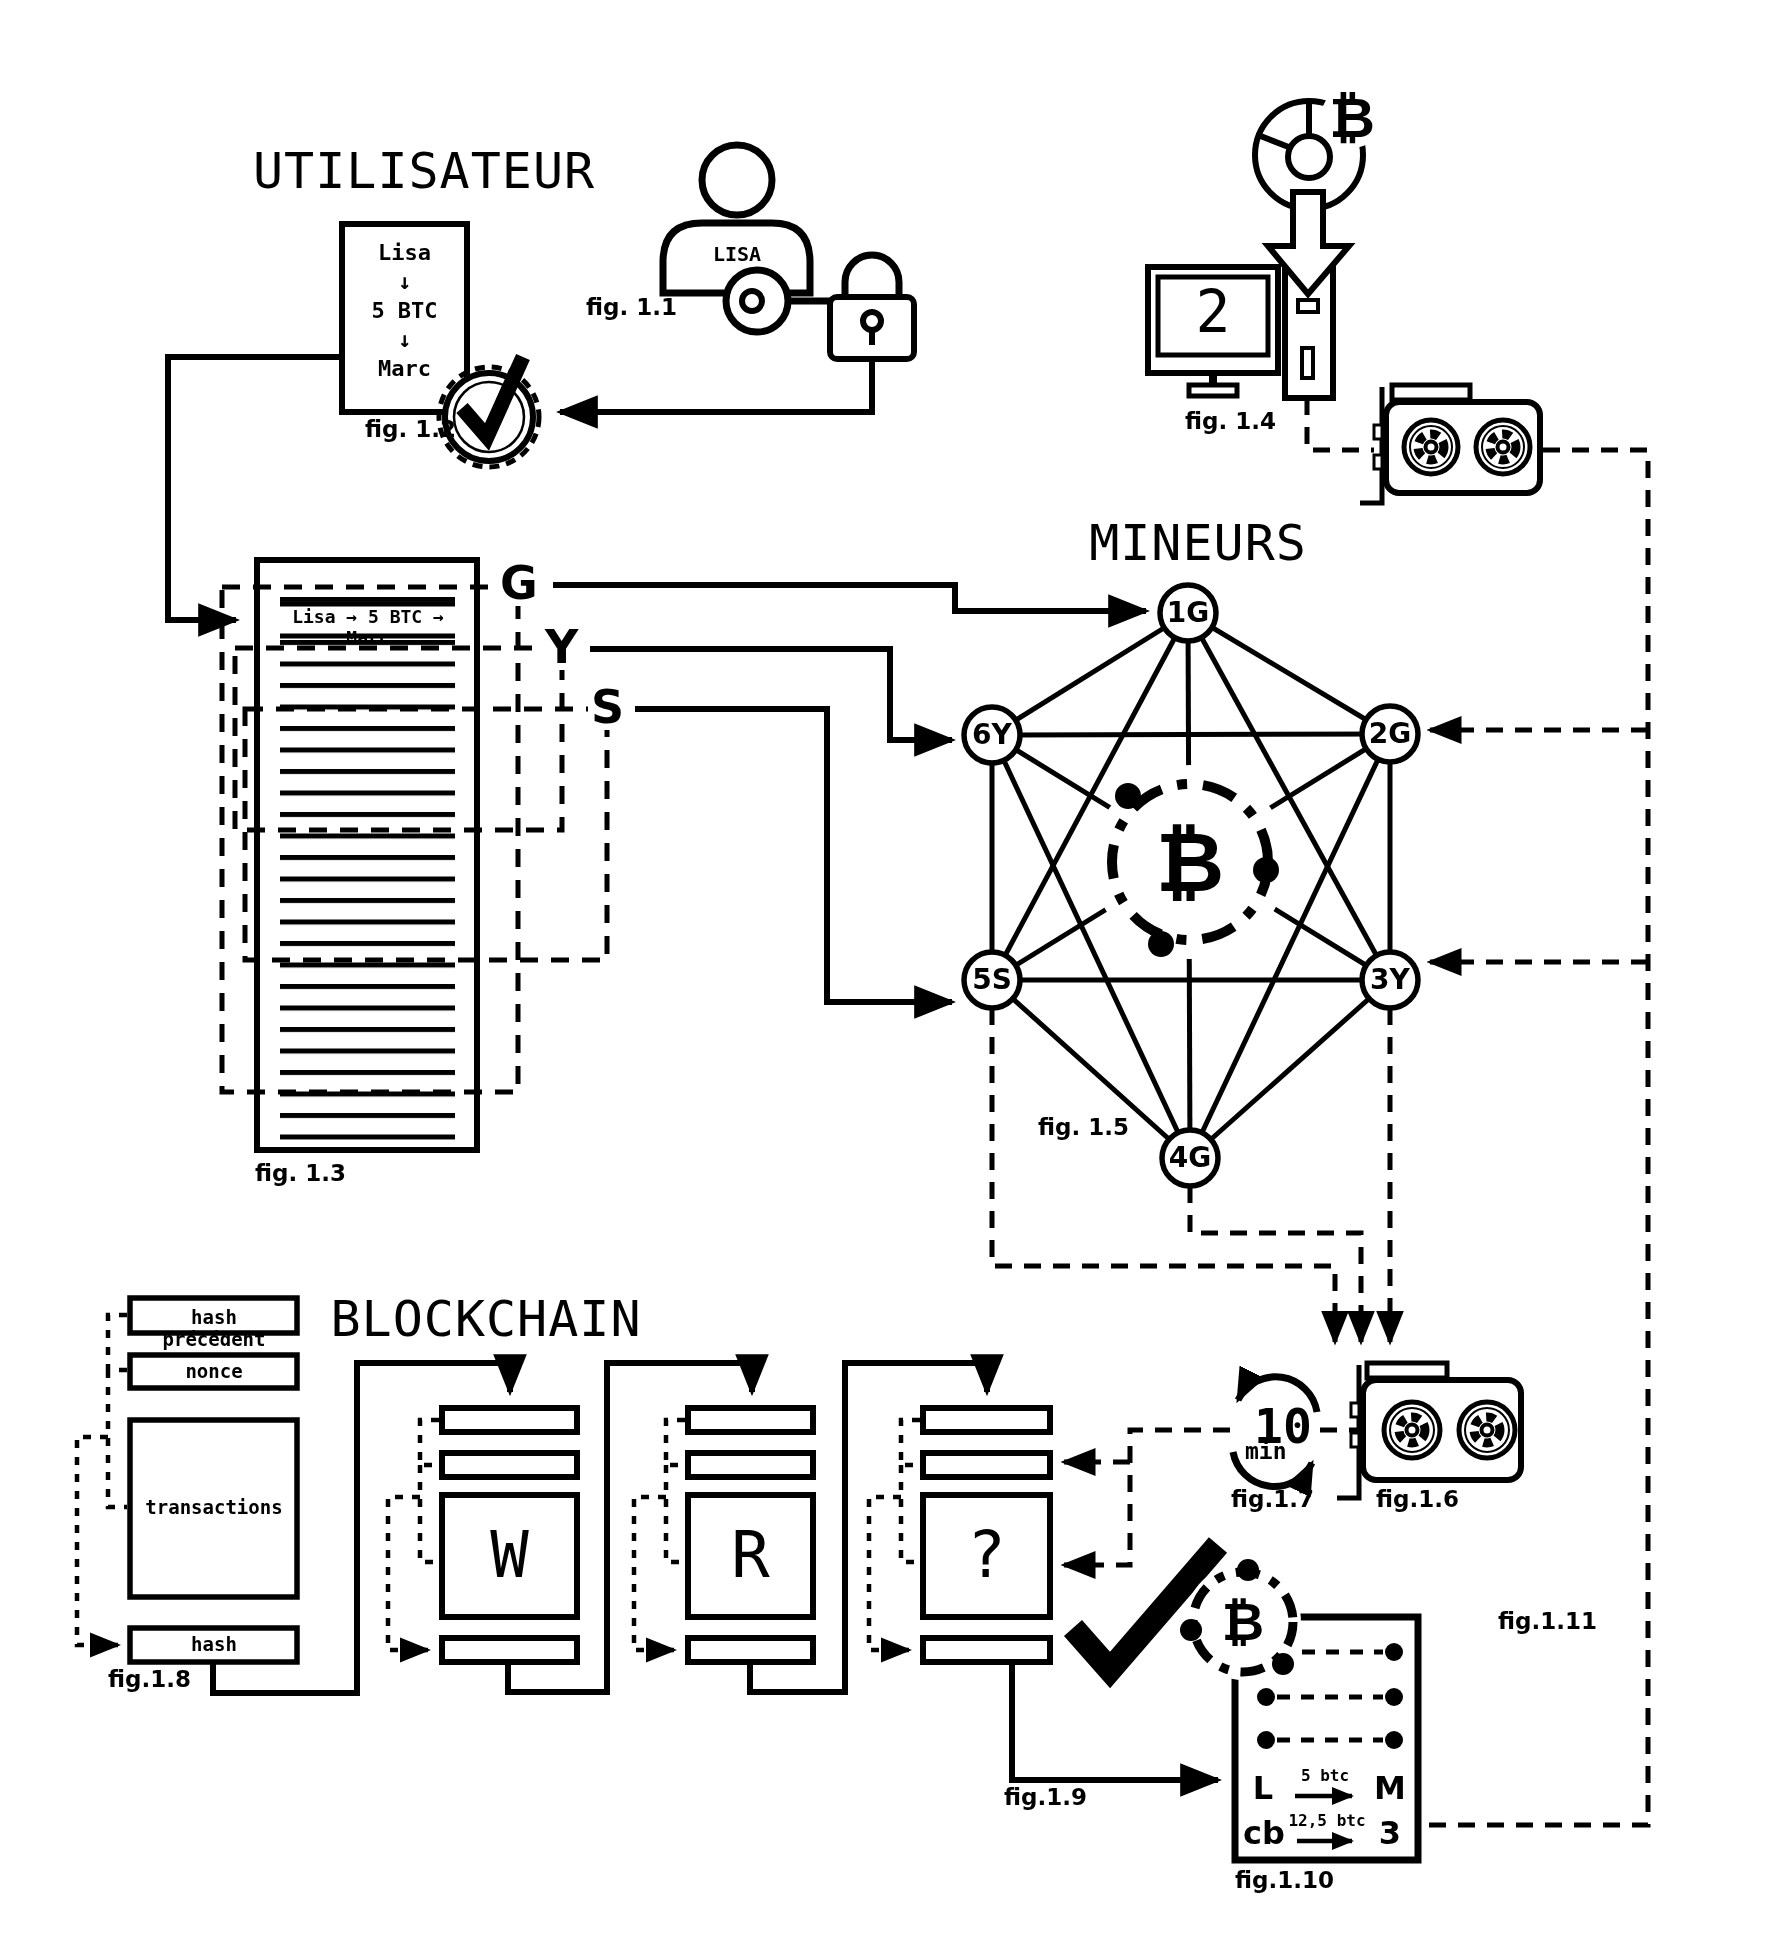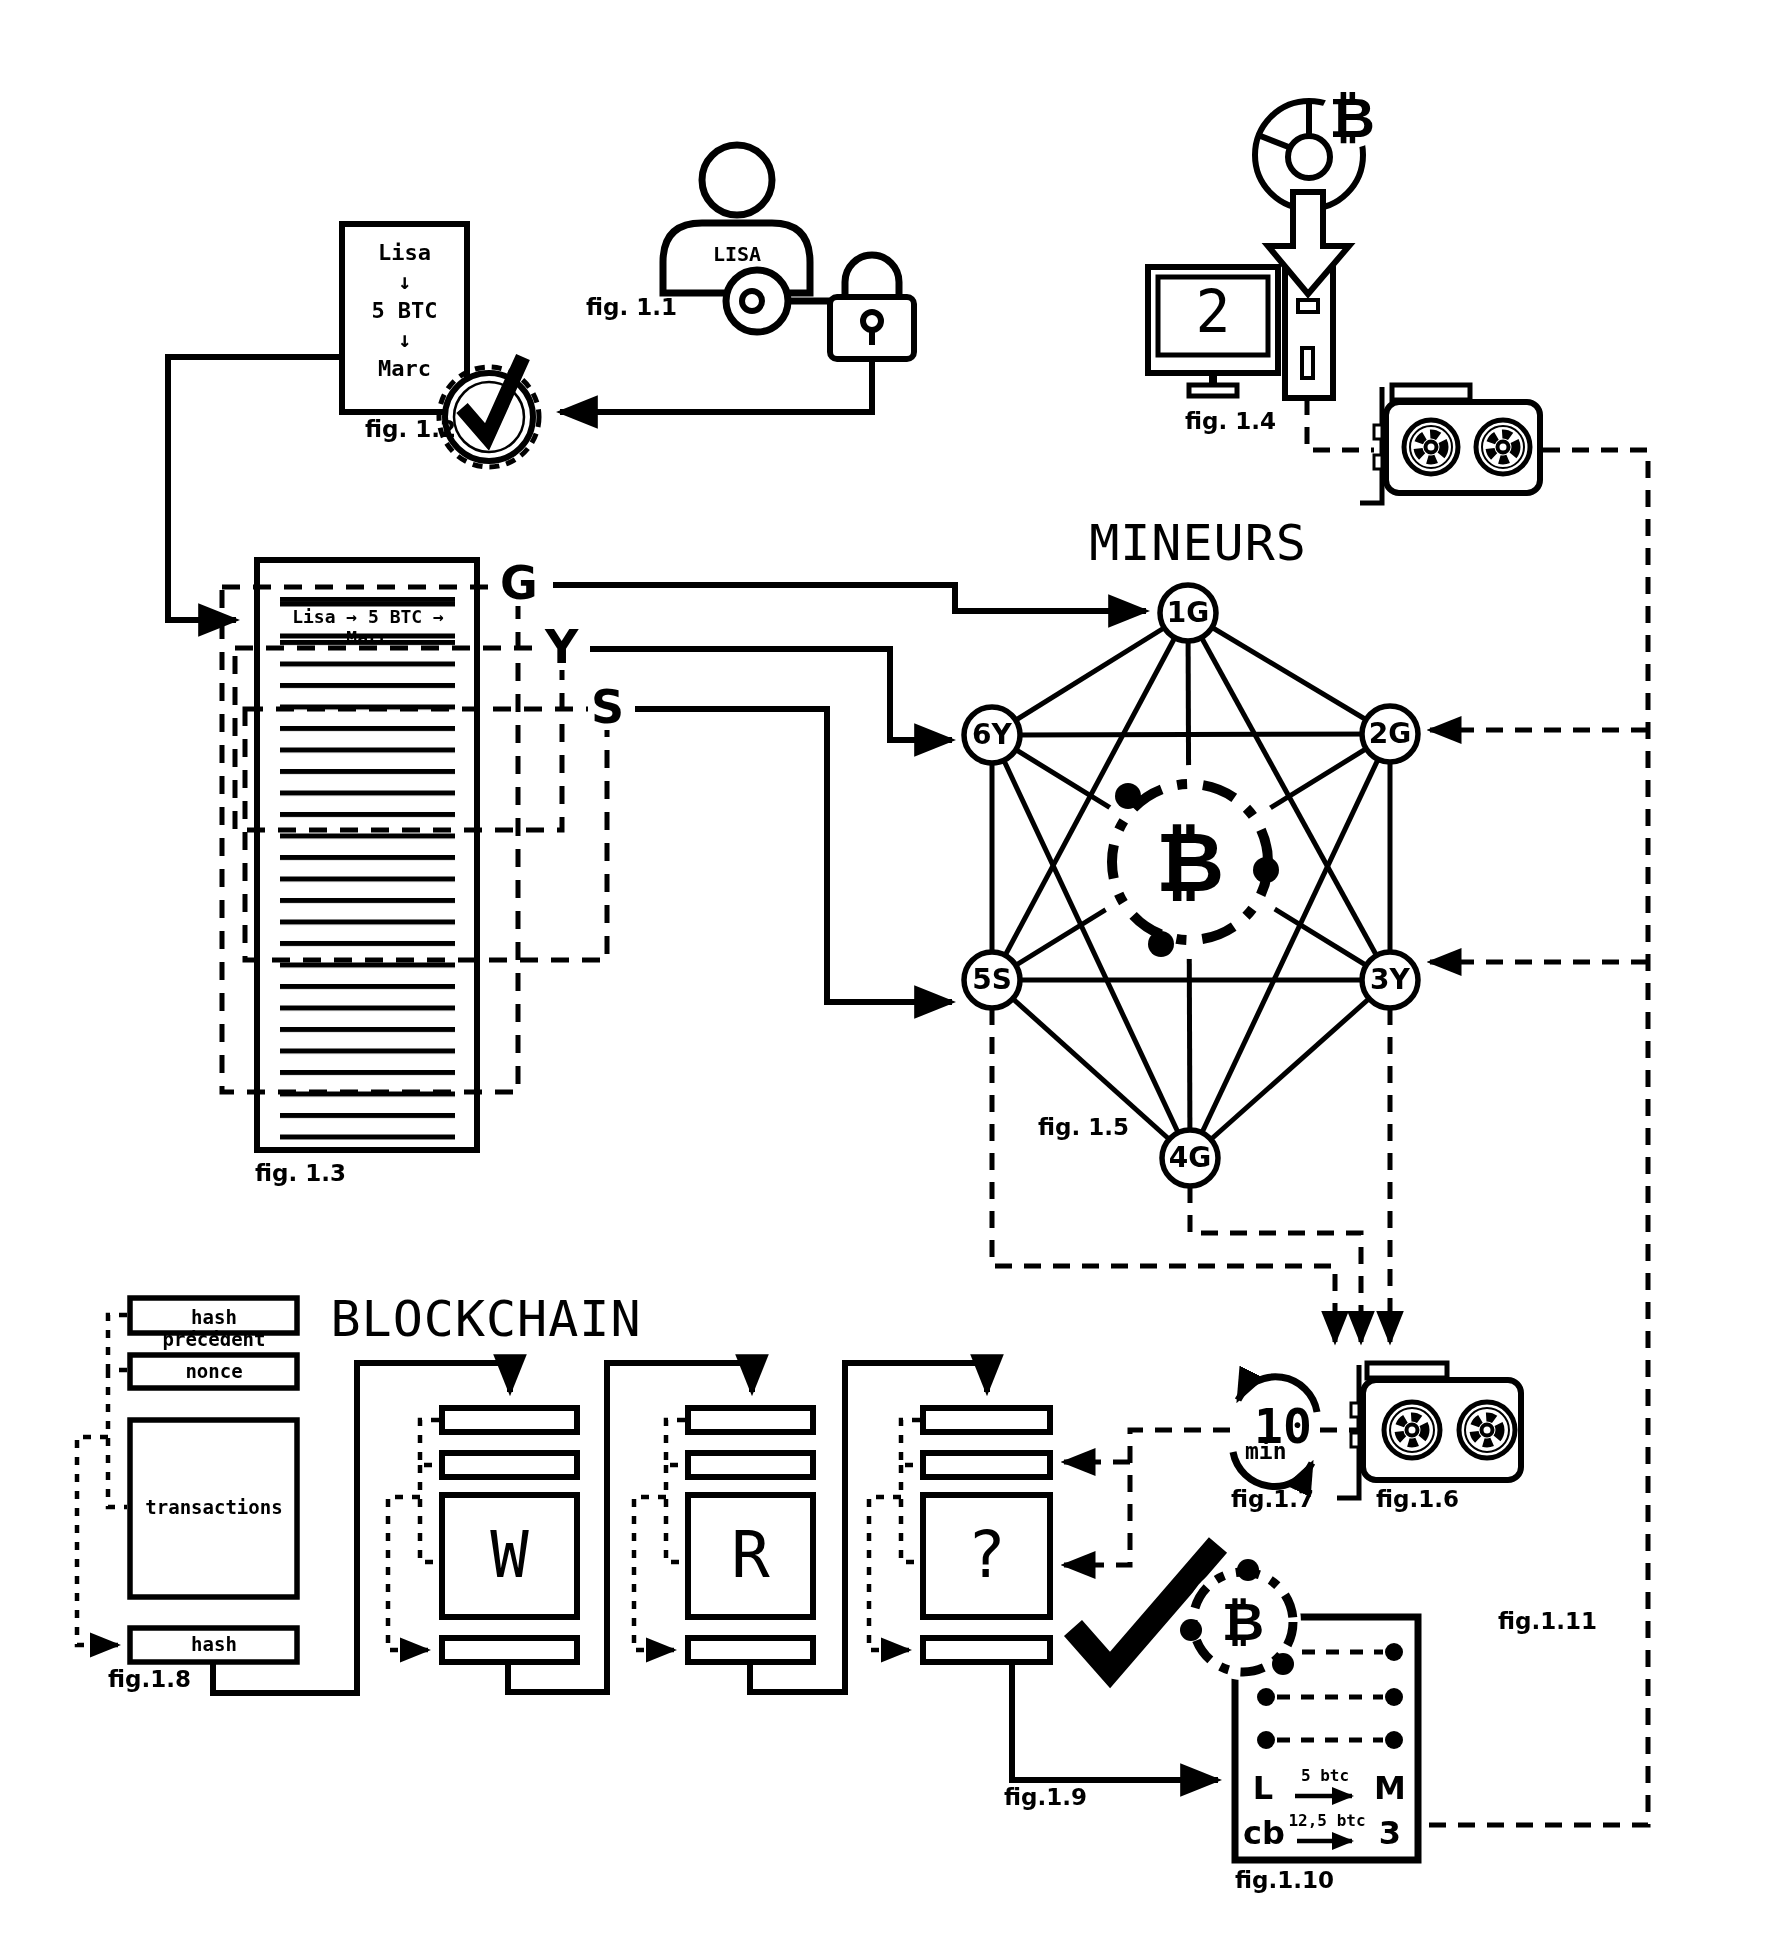--- a/index.html
+++ b/index.html
@@ -254,20 +254,21 @@
   </g>
   <g>
     <circle cx="1243" cy="1622" r="58" fill="#fff"></circle>
     <circle cx="1243" cy="1622" r="50" fill="#fff" stroke="#000" stroke-width="9" stroke-dasharray="24 12 9 12"></circle>
     <circle cx="1248" cy="1570" r="11" fill="#000"></circle>
     <circle cx="1191" cy="1630" r="11" fill="#000"></circle>
     <circle cx="1283" cy="1664" r="11" fill="#000"></circle>
   </g>
 </svg>
 
+<div class="abs h" style="left:253px;top:142px;width:340px">UTILISATEUR</div>
 <div class="abs h" style="left:326px;top:1290px;width:320px">BLOCKCHAIN</div>
 <div class="abs h" style="left:1078px;top:514px;width:240px">MINEURS</div>
 
 <div class="abs fig" style="left:586px;top:294px">fig. 1.1</div>
 <div class="abs fig" style="left:365px;top:416px">fig. 1.2</div>
 <div class="abs fig" style="left:255px;top:1160px">fig. 1.3</div>
 <div class="abs fig" style="left:1185px;top:408px">fig. 1.4</div>
 <div class="abs fig" style="left:1038px;top:1114px">fig. 1.5</div>
 <div class="abs fig" style="left:1376px;top:1486px">fig.1.6</div>
 <div class="abs fig" style="left:1231px;top:1486px">fig.1.7</div>

